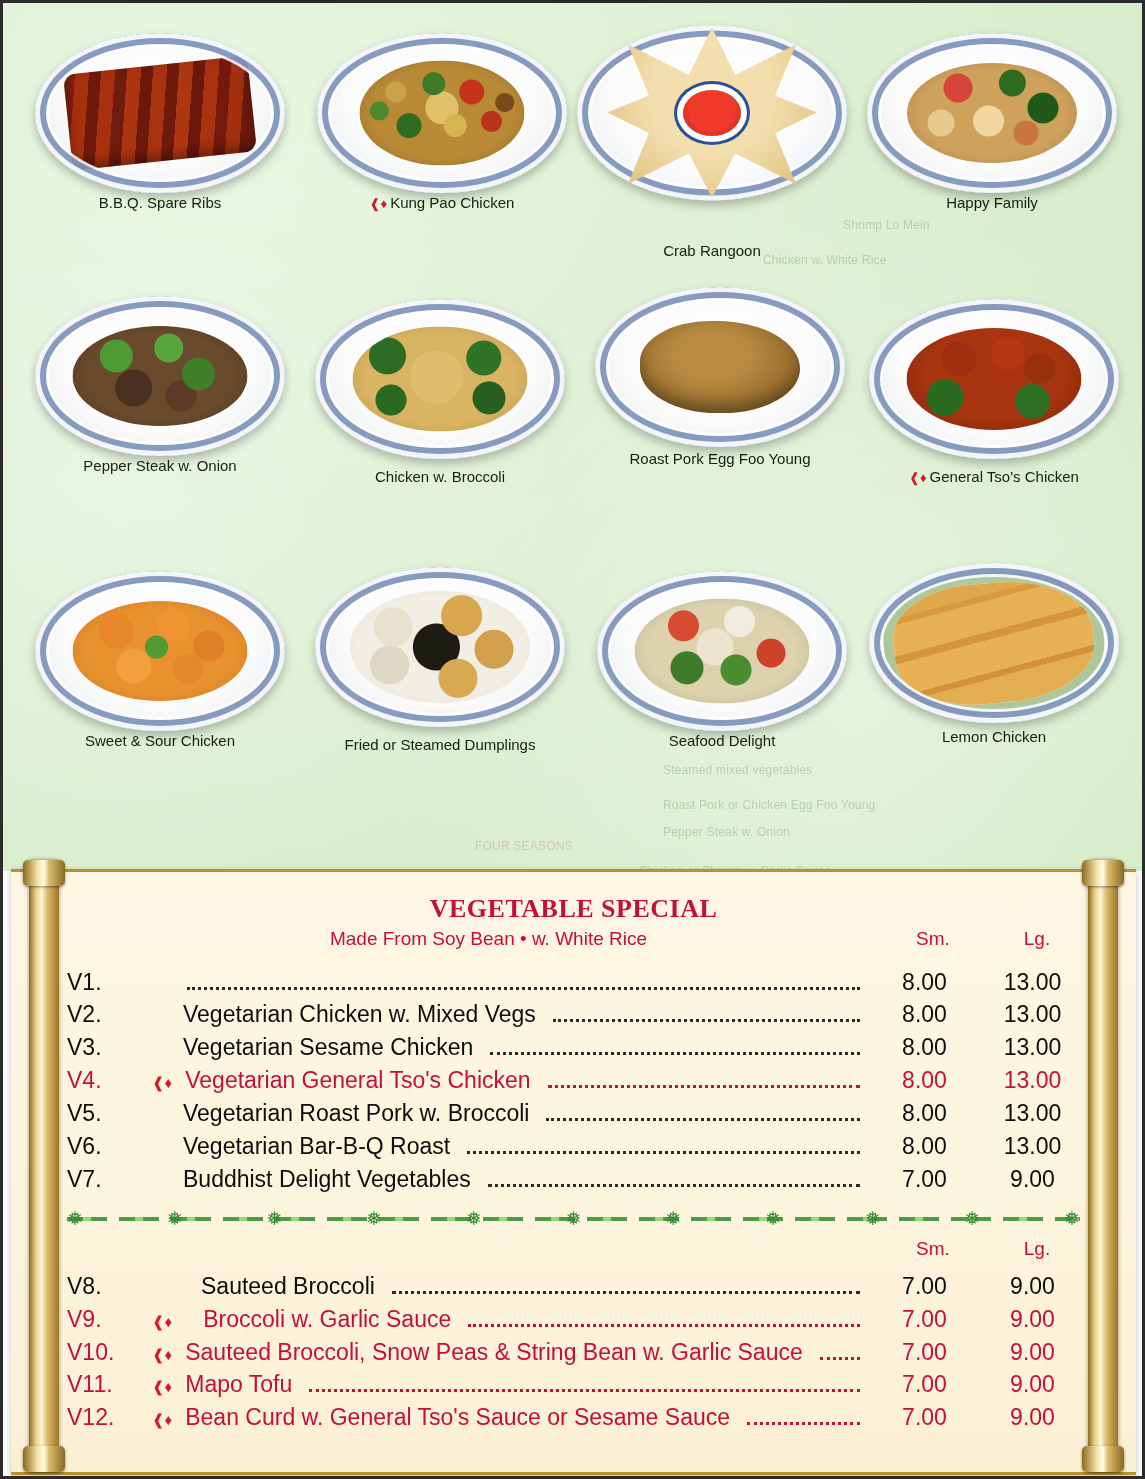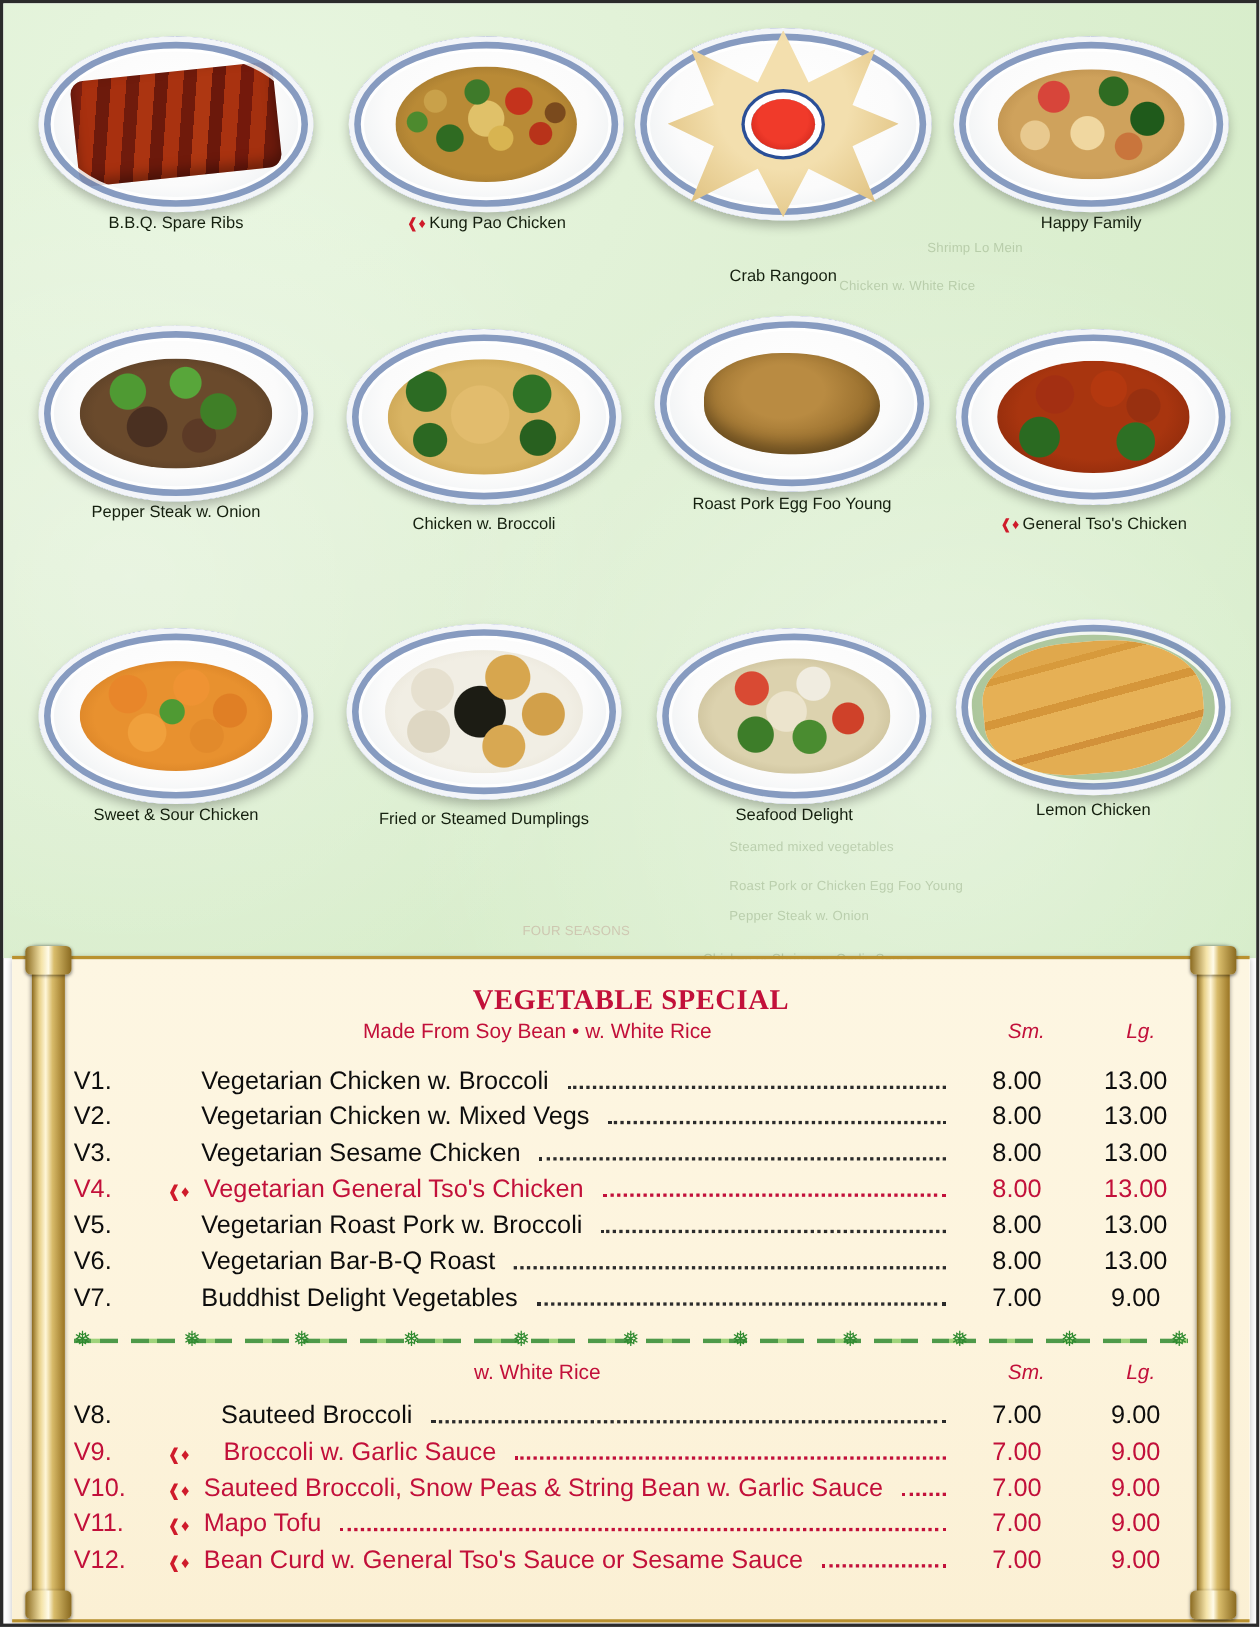--- a/index.html
+++ b/index.html
@@ -321,21 +321,20 @@
   }
   .size-head {
     position: absolute;
     right: 0;
     top: 0;
     width: 190px;
     display: flex;
     justify-content: space-between;
     color: #c2103a;
     font-size: 19px;
-    font-style: italic;
   }
   .size-head span { width: 86px; text-align: center; }
 
   .menu-list {
     margin-top: 12px;
   }
   .row {
     display: flex;
     align-items: baseline;
     font-size: 23px;
@@ -589,21 +588,20 @@
         <div class="size-head">
           <span>Sm.</span>
           <span>Lg.</span>
         </div>
       </div>
 
       <div class="menu-list">
         <div class="row">
           <span class="code">V1.</span>
           <span class="pep"></span>
-          <span class="name">Vegetarian Chicken w. Broccoli</span>
           <span class="dots"></span>
           <span class="p1">8.00</span>
           <span class="p2">13.00</span>
         </div>
         <div class="row">
           <span class="code">V2.</span>
           <span class="pep"></span>
           <span class="name">Vegetarian Chicken w. Mixed Vegs</span>
           <span class="dots"></span>
           <span class="p1">8.00</span>
@@ -662,21 +660,20 @@
           <span>❅</span>
           <span>❅</span>
           <span>❅</span>
           <span>❅</span>
           <span>❅</span>
           <span>❅</span>
         </div>
       </div>
 
       <div class="second-head">
-        <div class="sub-text">w. White Rice</div>
         <div class="size-head">
           <span>Sm.</span>
           <span>Lg.</span>
         </div>
       </div>
 
       <div class="menu-list" style="margin-top:4px;">
         <div class="row indent">
           <span class="code">V8.</span>
           <span class="pep"></span>

